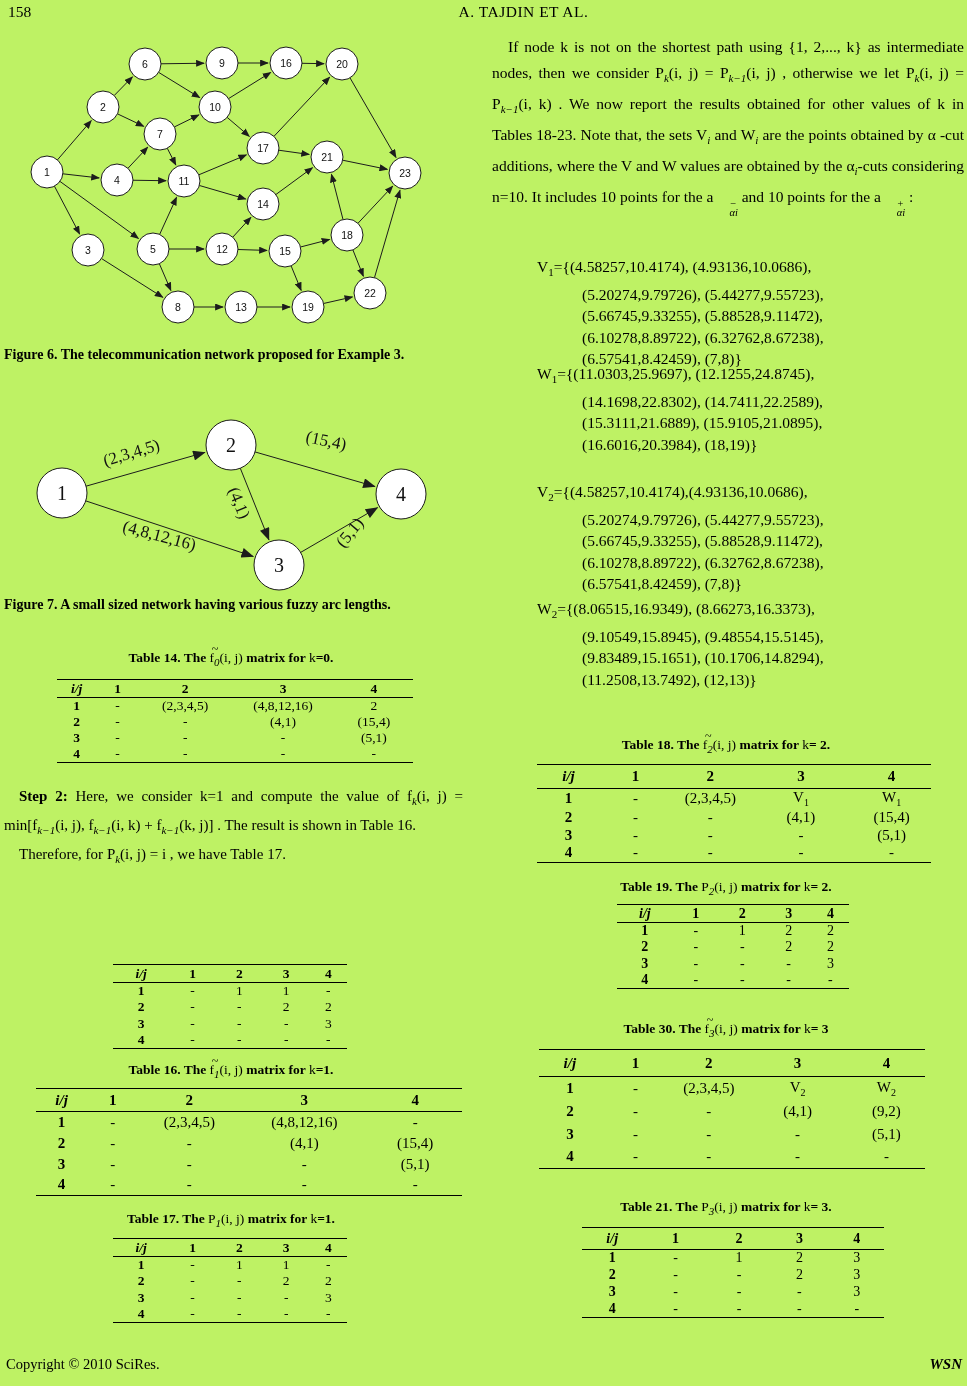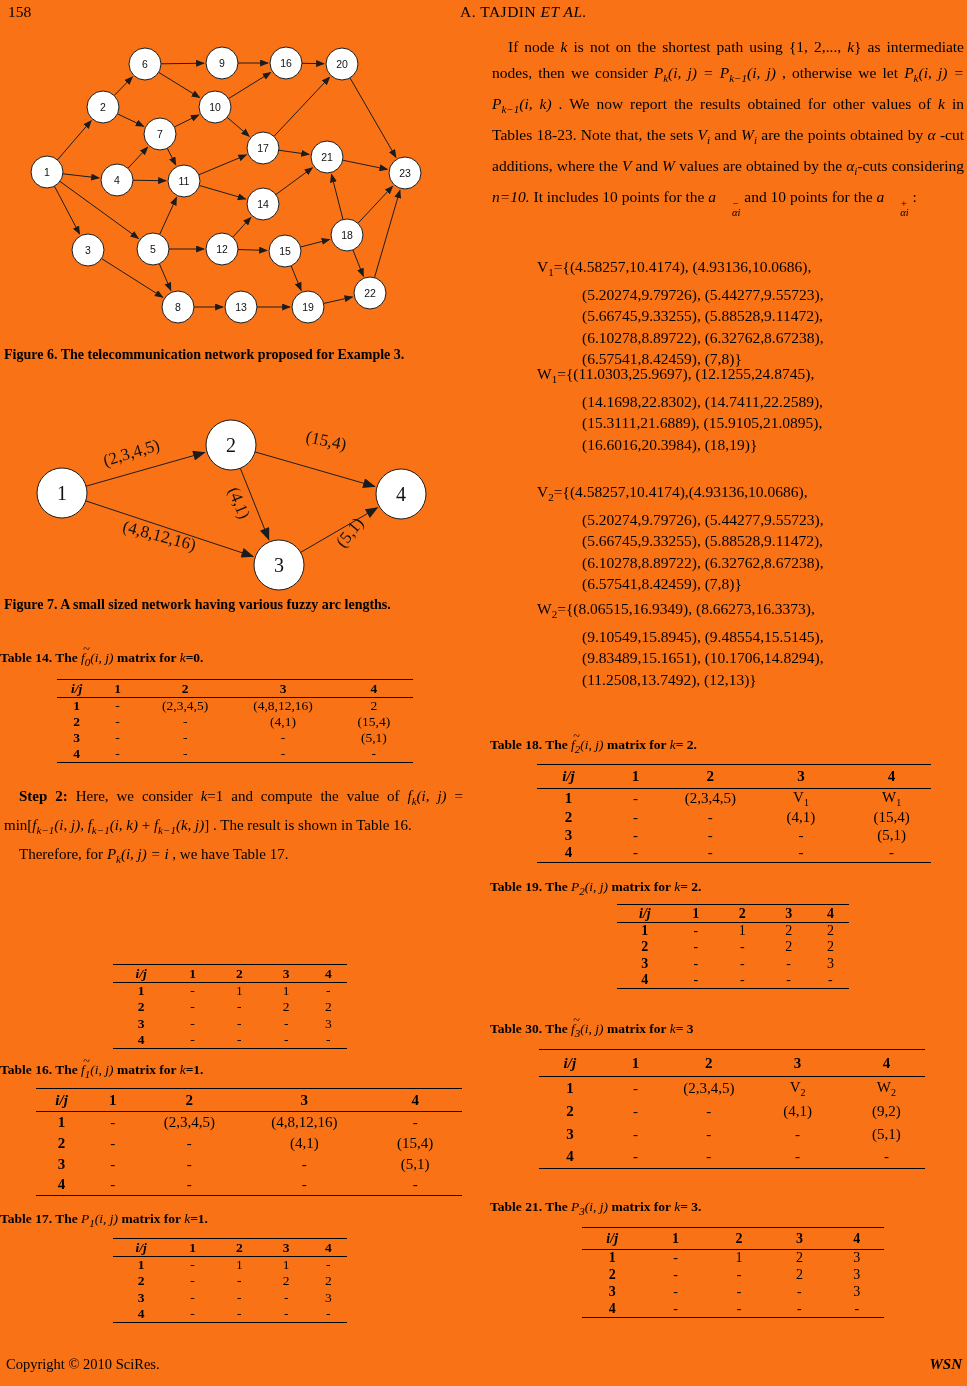--- a/index.html
+++ b/index.html
@@ -1,17 +1,17 @@
 <!DOCTYPE html>
 <html><head>
 <meta charset="utf-8">
 <style>
   *{margin:0;padding:0;box-sizing:border-box}
   html,body{background:#fff}
-  .page{position:relative;width:967px;height:1386px;background:#f97316;color:#000;
+  .page{position:relative;width:967px;height:1386px;background:#bef264;color:#000;
         font-family:"Liberation Serif","DejaVu Serif",serif;overflow:hidden}
   .abs{position:absolute}
   
   .hdr-num{top:3px;left:8px;font-size:15.5px}
   .hdr-head{top:3px;left:40px;width:967px;text-align:center;font-size:15.5px;letter-spacing:.5px}
   .foot-left{top:1356px;left:6px;font-size:14.5px}
   .foot-right{top:1356px;right:5px;font-size:15px;font-weight:bold;font-style:italic}
   
   .fig6{top:36px;left:22px}
   .fig7{top:402px;left:18px}
@@ -20,32 +20,32 @@
   .nlab6{font-family:"Liberation Sans","DejaVu Sans",sans-serif;font-size:10.5px;fill:#111}
   .nlab7{font-family:"Liberation Serif","DejaVu Serif",serif;font-size:20px;fill:#111}
   .edge-label{font-family:"Liberation Serif","DejaVu Serif",serif;font-size:17px;fill:#111}
   
   .caption{font-weight:bold;font-size:14px;line-height:22px;text-align:justify}
   .cap6{top:344px;left:4px;width:458px}
   .cap7{top:594px;left:4px;width:458px}
   .lparas{top:784px;left:4px;width:459px;font-size:15px;line-height:24px;text-align:justify}
   .lparas p.ind{text-indent:15px}
   .rpara{top:34px;left:492px;width:472px;font-size:15.5px;line-height:26px;text-align:justify;text-indent:16px}
-  .mi{font-style:italic}
+  .mi{}
   .sb{font-style:italic;font-size:11px}
   .ss{display:inline-flex;flex-direction:column;font-style:italic;font-size:10.5px;line-height:9px;vertical-align:-5px;text-align:left}
   .ftilde{position:relative;display:inline-block}
   .ftilde .tld{position:absolute;top:-.62em;left:.18em;font-size:.9em;font-style:normal;font-weight:normal}
   
   .set{left:492px;width:472px;font-size:15.5px;line-height:21.5px;padding-left:90px}
   .set .line1{margin-left:-45px}
   .setv1{top:256px}.setw1{top:363px}.setv2{top:481px}.setw2{top:598px}
   .set sub{font-size:11px}
   
-  .tbl-title{font-size:13.5px;font-weight:bold;text-align:left}
+  .tbl-title{font-size:13.5px;font-weight:bold;text-align:center}
   .tbl-title .mi,.tbl-title .sb{font-weight:normal}
   table.mtx{border-collapse:collapse;table-layout:fixed;width:100%;
             border-top:1.4px solid #000;border-bottom:1.4px solid #000}
   .mtx th,.mtx td{text-align:center;padding:0;font-weight:normal;vertical-align:middle}
   .mtx thead th{font-weight:bold;border-bottom:1.4px solid #000}
   .mtx thead th.ij{font-style:italic}
   .mtx tbody th{font-weight:bold}
   .mtx .sb{font-style:normal;font-size:10px}
   .pt14-title{top:650px;left:0;width:462px}   .pt14{top:679px;left:57px;width:356px}
   .pt15-title{top:936px;left:0;width:462px}   .pt15{top:964px;left:113px;width:234px}

